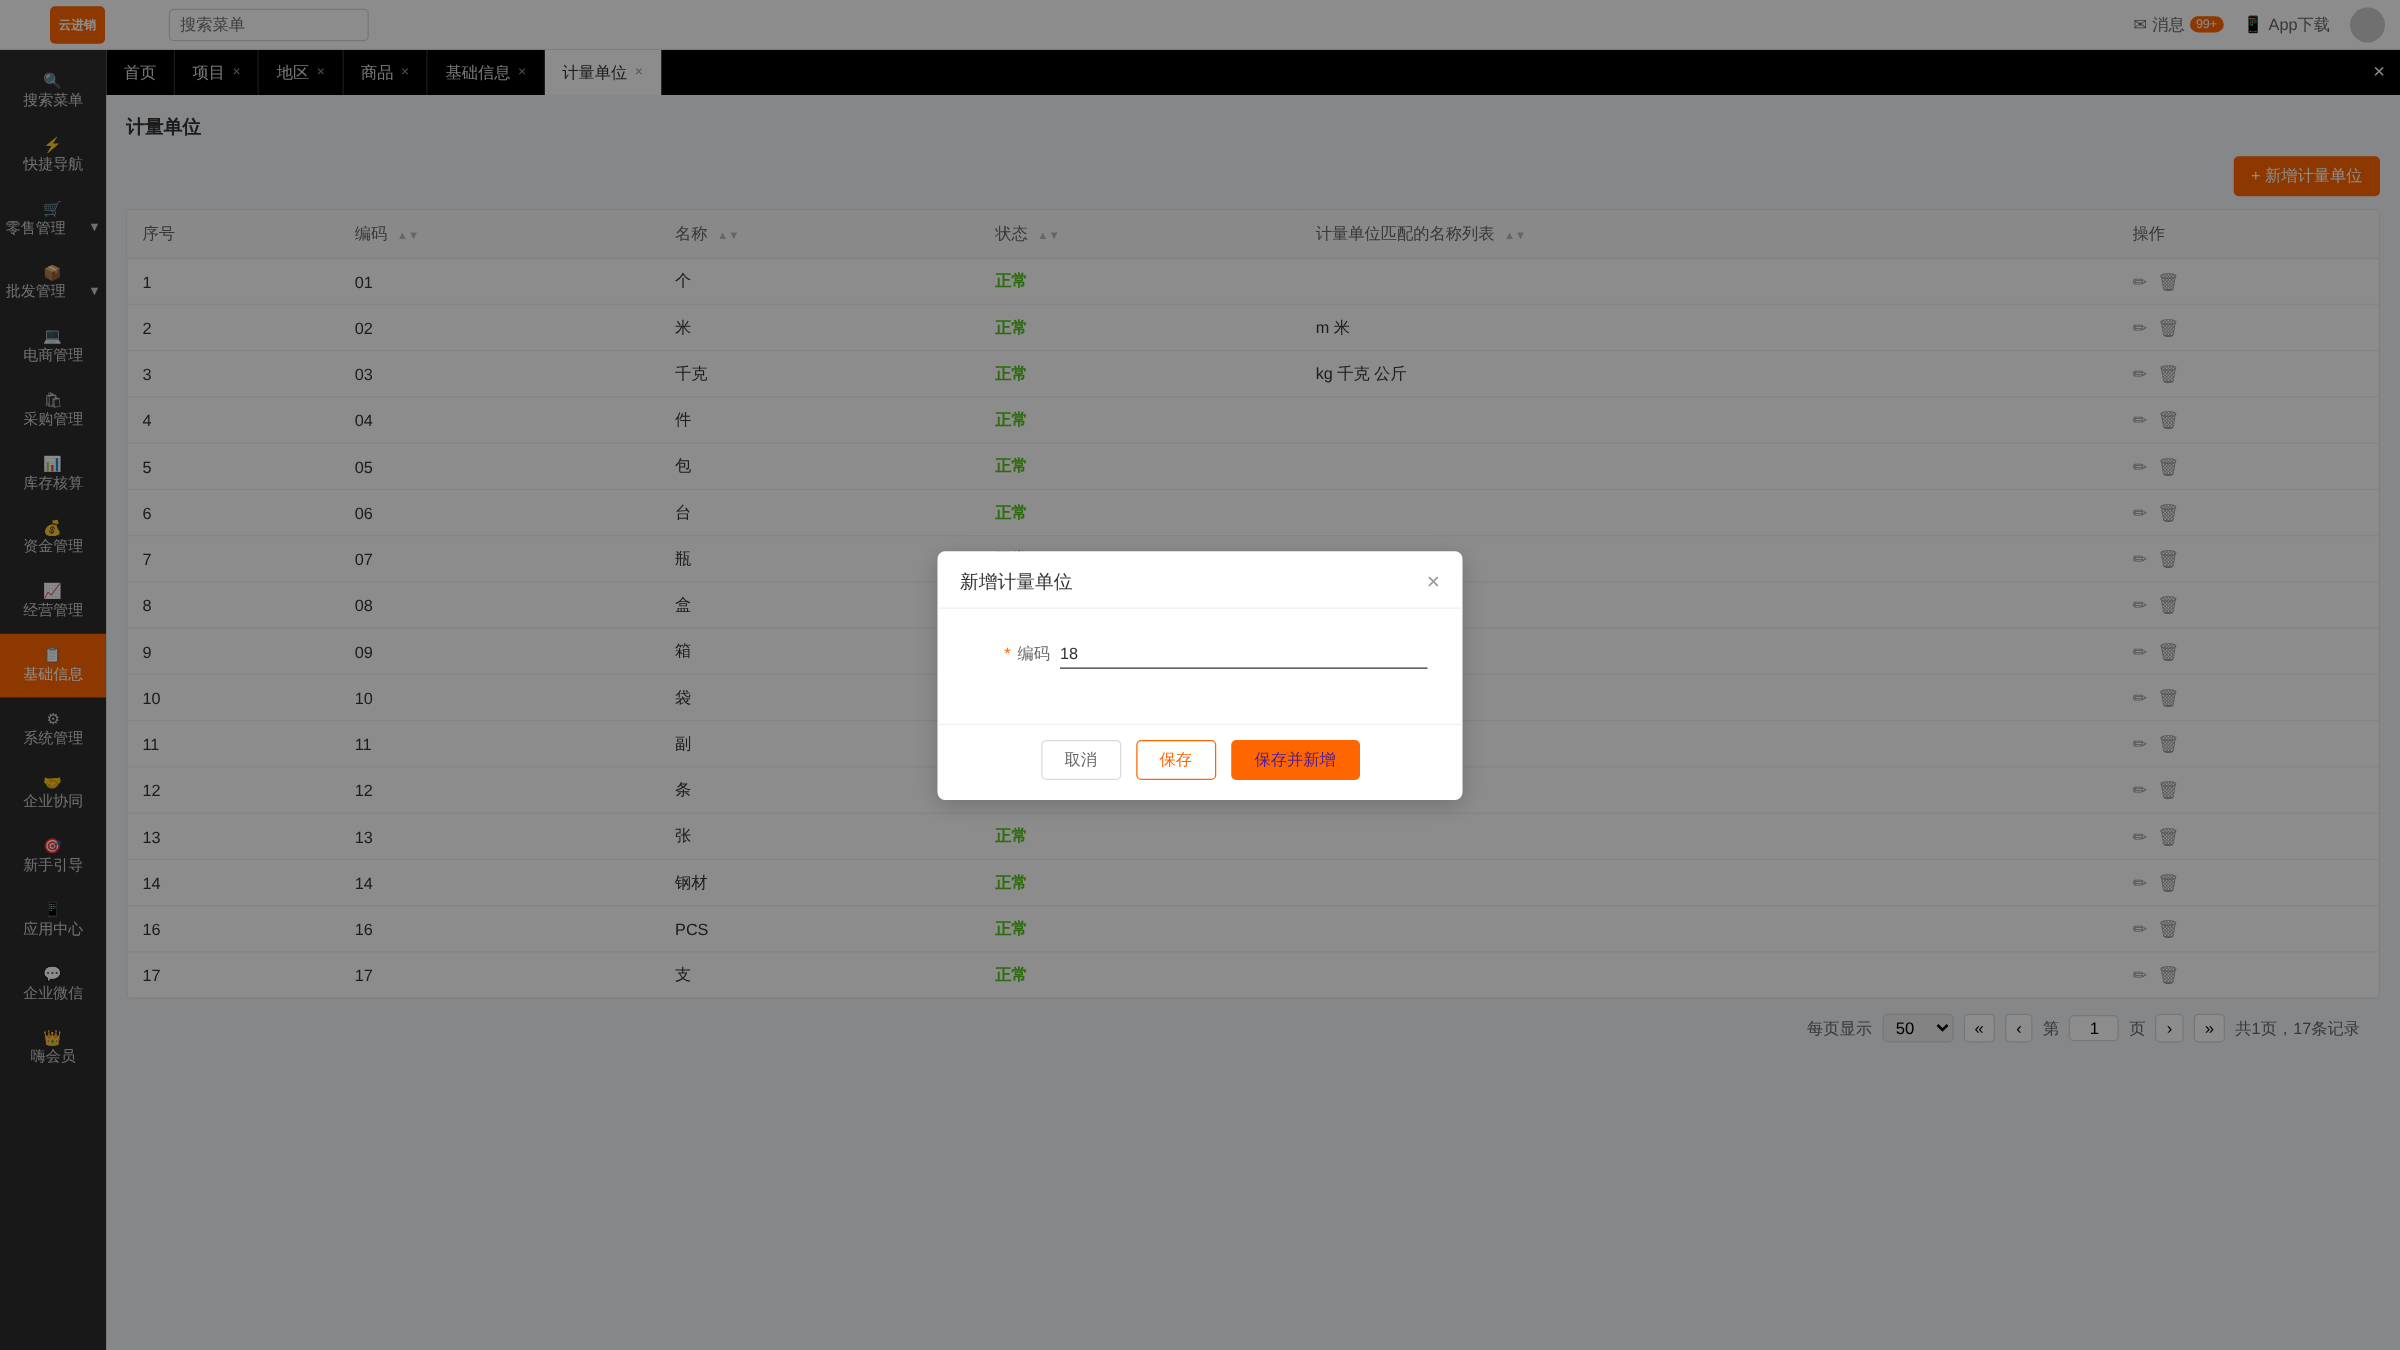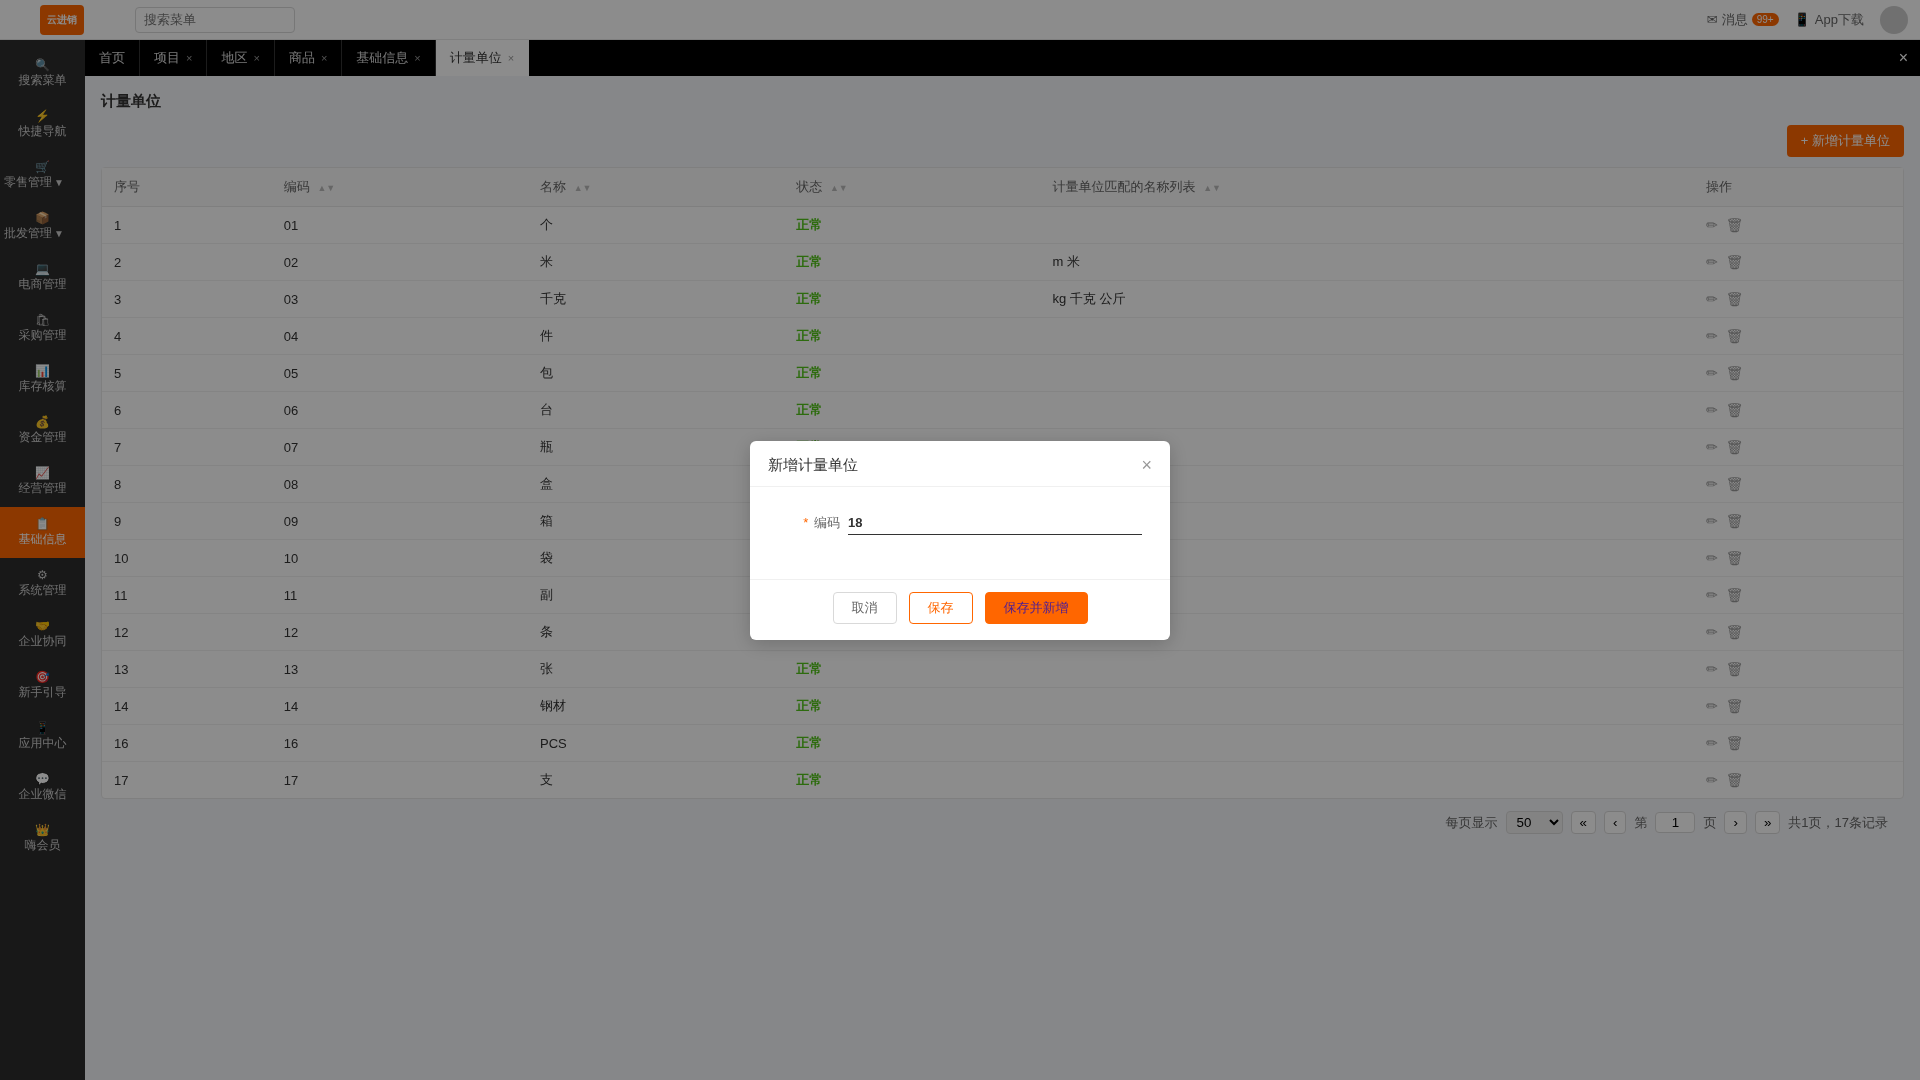--- a/index.html
+++ b/index.html
@@ -15,21 +15,21 @@
     .badge { background: #f60; color: #fff; border-radius: 8px; padding: 1px 5px; font-size: 10px; }
     .avatar { width: 28px; height: 28px; border-radius: 50%; background: #ccc; }
 
     
     .layout { display: flex; height: calc(1080px - 40px); }
 
     
     .sidebar { width: 85px; background: #2d2d2d; color: #ccc; display: flex; flex-direction: column; align-items: center; padding-top: 8px; overflow-y: auto; }
     .sidebar-item { width: 100%; text-align: center; padding: 10px 4px; cursor: pointer; font-size: 12px; color: #ccc; }
     .sidebar-item.active { background: #f60; color: #fff; }
-    .sidebar-item-with-arrow { display: flex; align-items: center; justify-content: flex-start; gap: 2px; }
+    .sidebar-item-with-arrow { display: flex; align-items: center; justify-content: center; gap: 18px; }
     .arrow-down { font-size: 10px; }
 
     
     .main { flex: 1; display: flex; flex-direction: column; overflow: hidden; }
 
     
     .tab-bar { height: 36px; background: #000000; display: flex; align-items: center; padding: 0 0; position: relative; }
     .tab { height: 36px; display: flex; align-items: center; padding: 0 14px; font-size: 13px; color: rgba(255,255,255,0.85); cursor: pointer; border-right: 1px solid rgba(255,255,255,0.2); gap: 6px; }
     .tab.active { background: #fff; color: #333; }
     .tab-close { font-size: 11px; color: #999; cursor: pointer; }
@@ -66,21 +66,21 @@
 
     
     .modal { background: #fff; border-radius: 6px; width: 420px; box-shadow: 0 4px 20px rgba(0,0,0,0.2); overflow: hidden; }
     .modal-header { padding: 14px 18px 10px; display: flex; align-items: center; justify-content: space-between; border-bottom: 1px solid #f0f0f0; }
     .modal-title { font-size: 15px; font-weight: normal; color: #333; }
     .modal-close { background: none; border: none; font-size: 18px; color: #999; cursor: pointer; }
     .modal-body { padding: 24px 28px; }
     .form-row { display: flex; align-items: center; margin-bottom: 20px; }
     .form-label { width: 70px; text-align: right; color: #666; font-size: 13px; padding-right: 8px; }
     .form-label .required { color: #f60; margin-right: 2px; }
-    .form-input { flex: 1; border: none; border-bottom: 1px solid #d9d9d9; padding: 4px 0; font-size: 13px; outline: none; color: #333; font-weight: bold; }
+    .form-input { flex: 1; border: none; border-bottom: 1px solid #d9d9d9; padding: 4px 0; font-size: 13px; outline: none; color: #333; }
     .form-input.has-value { border-bottom-color: #333; }
     .form-input::placeholder { color: #bbb; font-size: 13px; }
     .modal-footer { padding: 12px 18px 16px; display: flex; justify-content: center; gap: 12px; border-top: 1px solid #f0f0f0; }
     .btn-cancel { background: #fff; border: 1px solid #d9d9d9; color: #666; padding: 6px 18px; border-radius: 4px; cursor: pointer; font-size: 13px; }
     .btn-save { background: #fff; border: 1px solid #f60; color: #f60; padding: 6px 18px; border-radius: 4px; cursor: pointer; font-size: 13px; }
     .btn-save-add { background: #f60; border: 1px solid #f60; color: #4c1d95; padding: 6px 18px; border-radius: 4px; cursor: pointer; font-size: 13px; }
 
     .search-bar { width: 160px; height: 26px; border: 1px solid #d9d9d9; border-radius: 4px; padding: 0 8px; font-size: 13px; }
   </style>
 </head>

